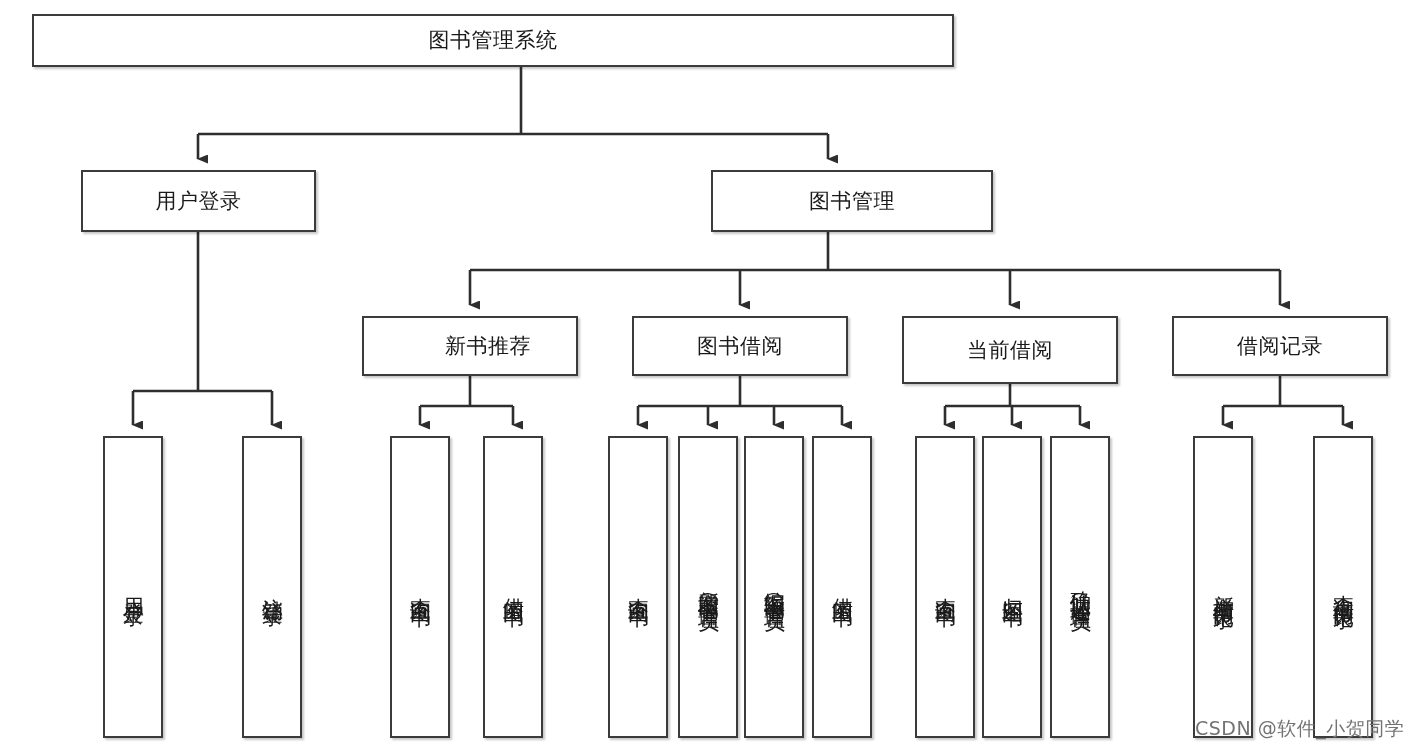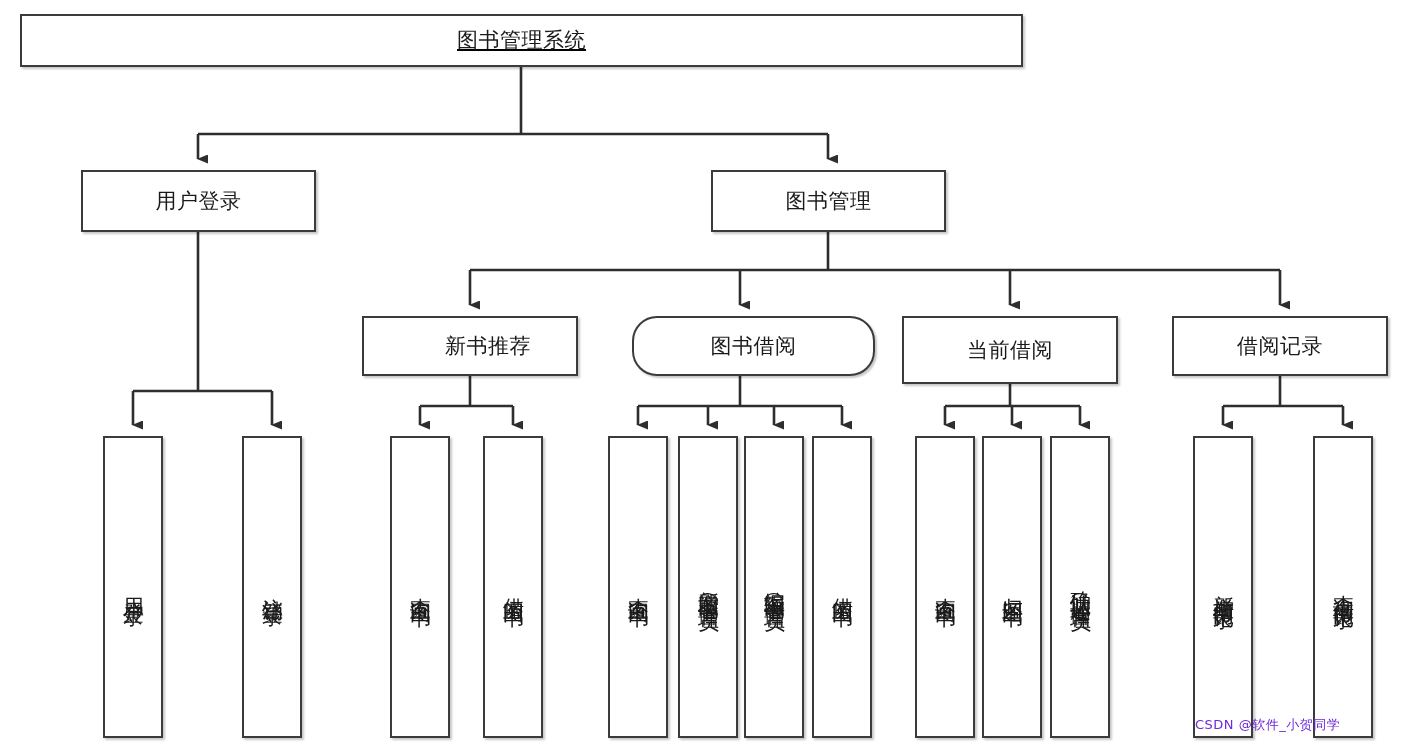--- a/index.html
+++ b/index.html
@@ -49,22 +49,22 @@
     font-size: 21px;
     color: #1a1a1a;
     writing-mode: vertical-rl;
     text-orientation: upright;
     line-height: 1.28;
     letter-spacing: 3px;
     white-space: nowrap;
   }
   .watermark {
     position: absolute;
-    font-size: 13px;
-    color: #6d28d9;
+    font-size: 19px;
+    color: #737373;
     white-space: nowrap;
     letter-spacing: 0.5px;
     pointer-events: none;
   }
 </style>
 </head>
 <body>
 
 <div id="diagram-root">
 
@@ -105,33 +105,33 @@
         <path d="M 1012 406 L 1012 425" marker-end="url(#arrowhead)"></path>
         <path d="M 1080 406 L 1080 425" marker-end="url(#arrowhead)"></path>
         <path d="M 1280 376 L 1280 406"></path>
         <path d="M 1223 406 L 1343 406"></path>
         <path d="M 1223 406 L 1223 425" marker-end="url(#arrowhead)"></path>
         <path d="M 1343 406 L 1343 425" marker-end="url(#arrowhead)"></path>
       </g>
   </svg>
 
   <div id="nodes-layer">
-      <div class="node-box" style="left: 20px; top: 14px; width: 1003px; height: 53px; text-decoration: underline;">
+      <div class="node-box" style="left: 32px; top: 14px; width: 922px; height: 53px;">
         <span class="node-label-h">图书管理系统</span>
       </div>
       <div class="node-box" style="left: 81px; top: 170px; width: 235px; height: 62px;">
         <span class="node-label-h">用户登录</span>
       </div>
-      <div class="node-box" style="left: 711px; top: 170px; width: 235px; height: 62px;">
+      <div class="node-box" style="left: 711px; top: 170px; width: 282px; height: 62px;">
         <span class="node-label-h">图书管理</span>
       </div>
       <div class="node-box" style="left: 362px; top: 316px; width: 216px; height: 60px; padding-left: 36px;">
         <span class="node-label-h">新书推荐</span>
       </div>
-      <div class="node-box" style="left: 632px; top: 316px; width: 243px; height: 60px; border-radius: 25px;">
+      <div class="node-box" style="left: 632px; top: 316px; width: 216px; height: 60px;">
         <span class="node-label-h">图书借阅</span>
       </div>
       <div class="node-box" style="left: 902px; top: 316px; width: 216px; height: 68px;">
         <span class="node-label-h">当前借阅</span>
       </div>
       <div class="node-box" style="left: 1172px; top: 316px; width: 216px; height: 60px; text-align: center;">
         <span class="node-label-h">借阅记录</span>
       </div>
       <div class="node-box" style="left: 103px; top: 436px; width: 60px; height: 302px;">
         <span class="node-label-v">用户登录</span>

